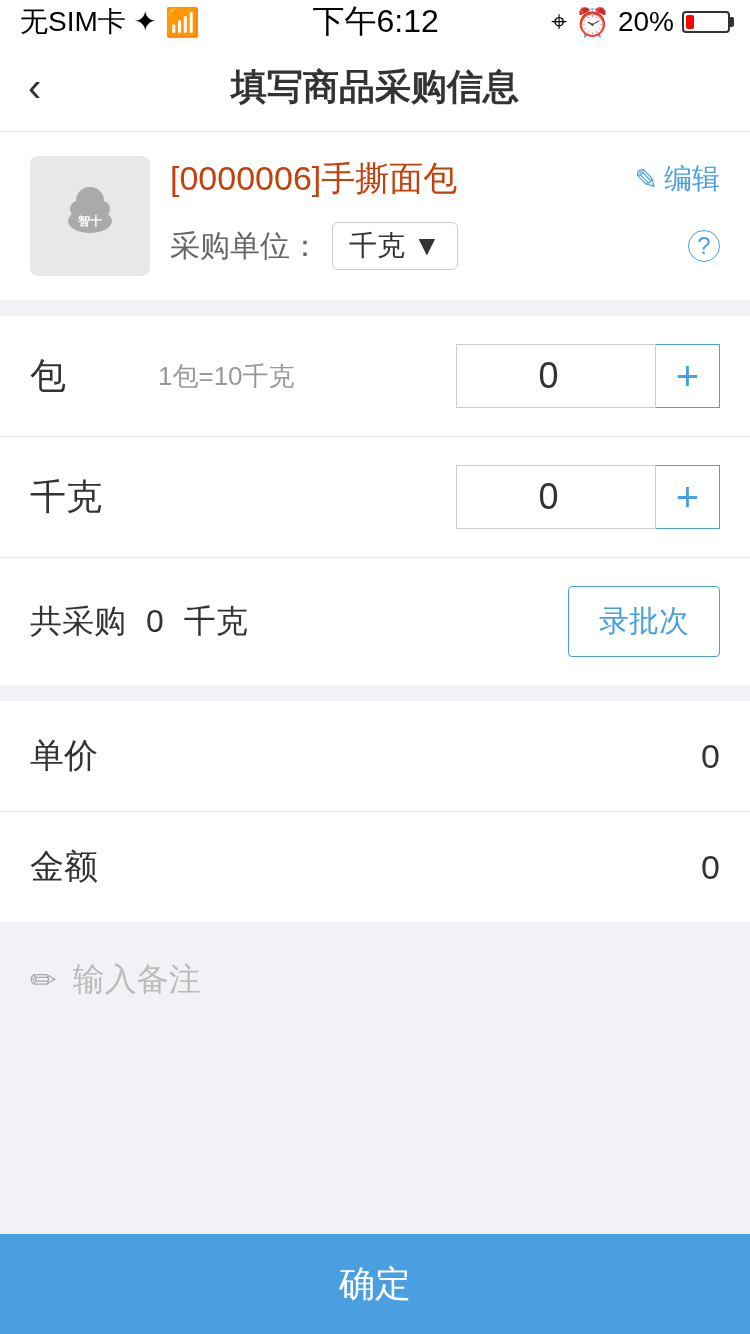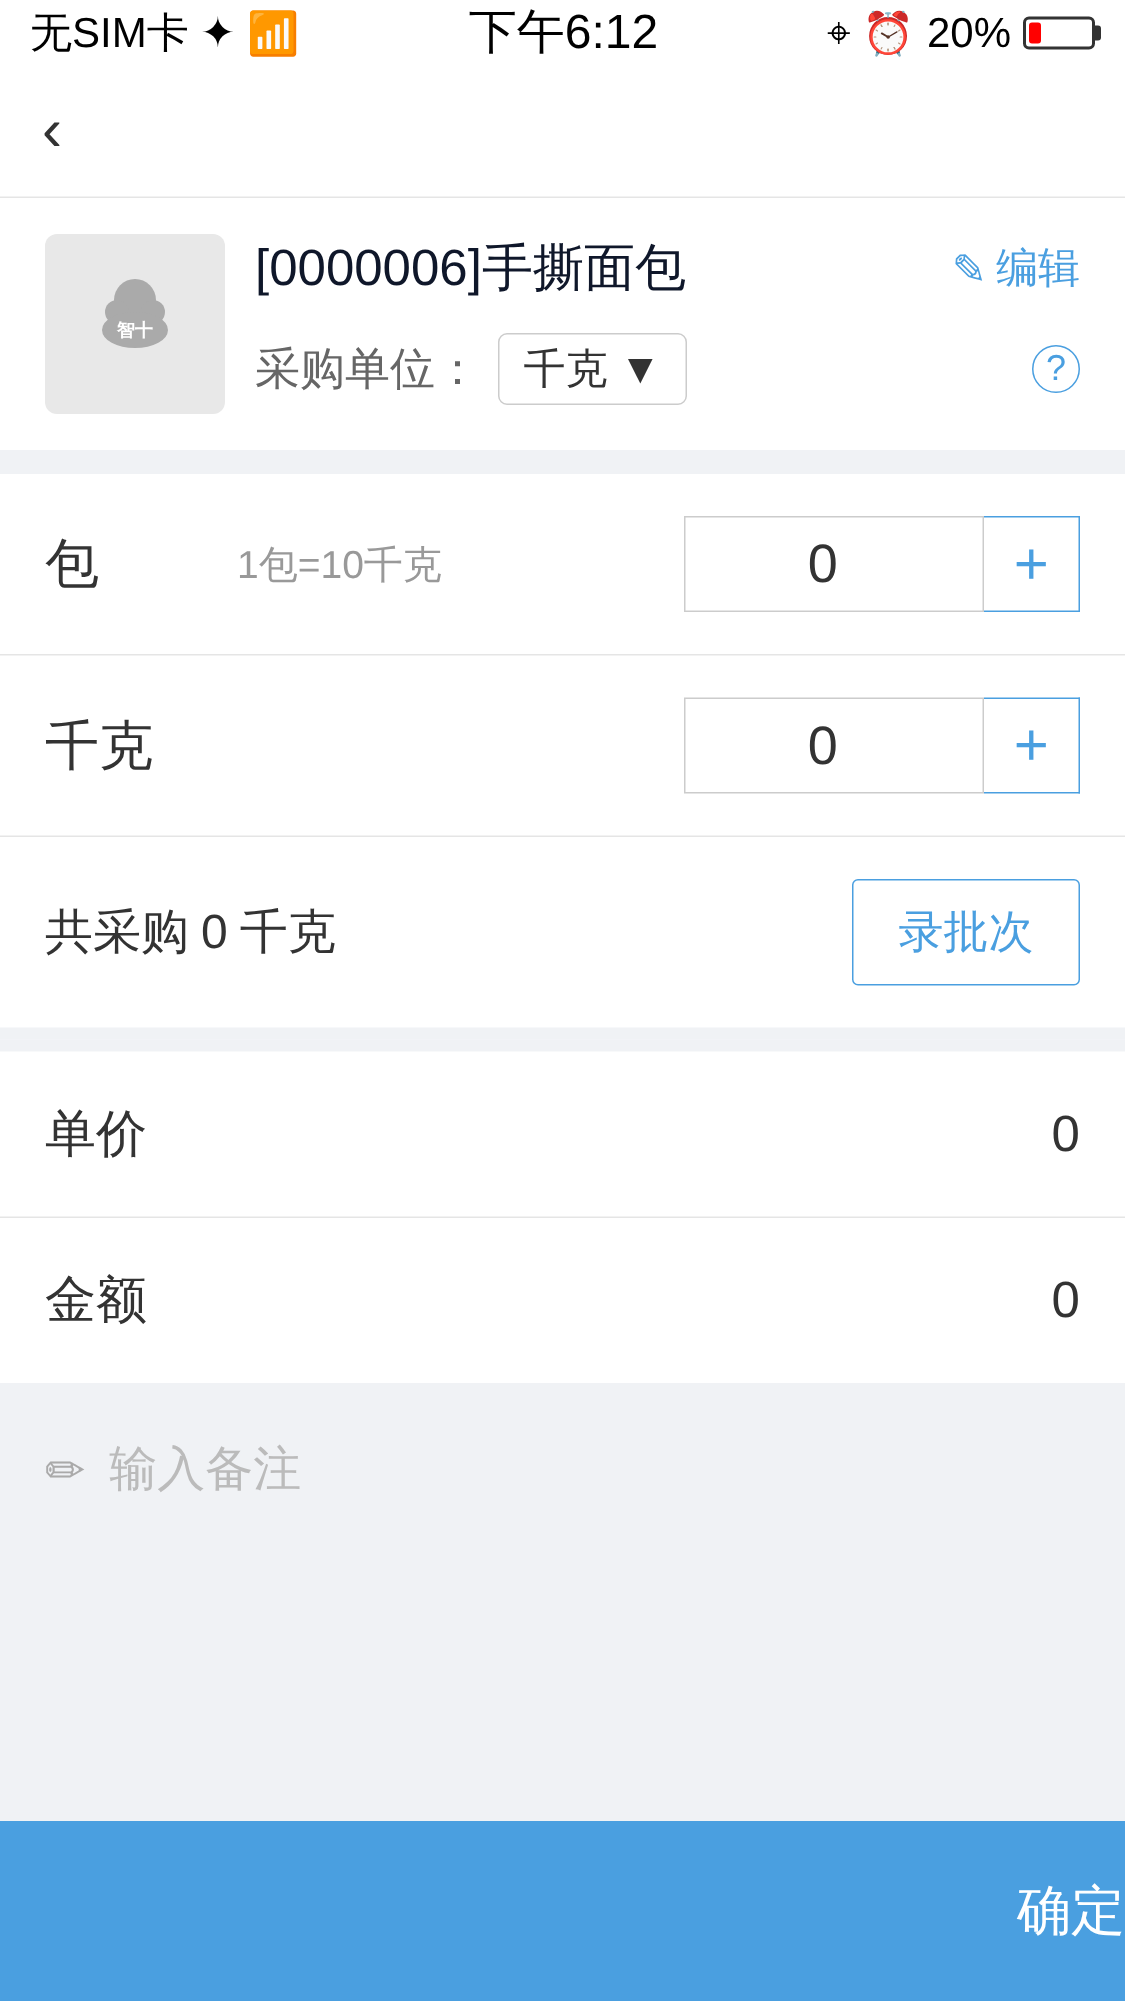--- a/index.html
+++ b/index.html
@@ -91,21 +91,21 @@
       flex: 1;
     }
     .product-header {
       display: flex;
       align-items: center;
       justify-content: space-between;
       margin-bottom: 20px;
     }
     .product-name {
       font-size: 34px;
-      color: #0f172a;
+      color: #c2410c;
       font-weight: 500;
     }
     .edit-btn {
       color: #4a9fe0;
       font-size: 28px;
       cursor: pointer;
       display: flex;
       align-items: center;
       gap: 6px;
     }
@@ -260,25 +260,25 @@
       font-size: 32px;
       color: #bbb;
     }
 
     
     .footer {
       position: fixed;
       bottom: 0;
       left: 0;
       width: 750px;
-      height: 120px;
+      height: 100px;
       background: #4a9fe0;
       display: flex;
       align-items: center;
-      justify-content: flex-end;
+      justify-content: center;
       cursor: pointer;
     }
     .confirm-btn-label {
       font-size: 36px;
       color: #fff;
       font-weight: 500;
     }
 
     .divider-section {
       height: 8px;
@@ -305,20 +305,21 @@
     <div class="battery-icon">
       <div class="battery-fill"></div>
     </div>
   </div>
 </div>
 
 <div class="nav-bar">
   <div class="nav-back">
     <span>‹</span>
   </div>
+  <span class="nav-title">填写商品采购信息</span>
 </div>
 
 <div class="content-area">
 
   <div class="product-card">
     <div class="product-image">
       <div class="product-image-inner">
         <svg width="80" height="80" viewBox="0 0 80 80" fill="none">
           <circle cx="40" cy="30" r="14" fill="#aaa"></circle>
           <circle cx="28" cy="38" r="8" fill="#aaa"></circle>
@@ -370,21 +371,21 @@
       <div class="qty-spacer"></div>
       <div class="qty-input-wrap">
         <input class="qty-input" type="number" value="0" style="">
         <div class="qty-plus">+</div>
       </div>
     </div>
   </div>
 
   <div class="total-section">
     <div class="total-row">
-      <div style="display:flex; align-items:center; gap:8px;">
+      <div style="display:flex; align-items:center; gap:20px;">
         <span class="total-label">共采购</span>
         <span class="total-value">0</span>
         <span class="total-label">千克</span>
       </div>
       <button class="record-batch-btn">录批次</button>
     </div>
   </div>
 
   <div class="divider-section"></div>
 

